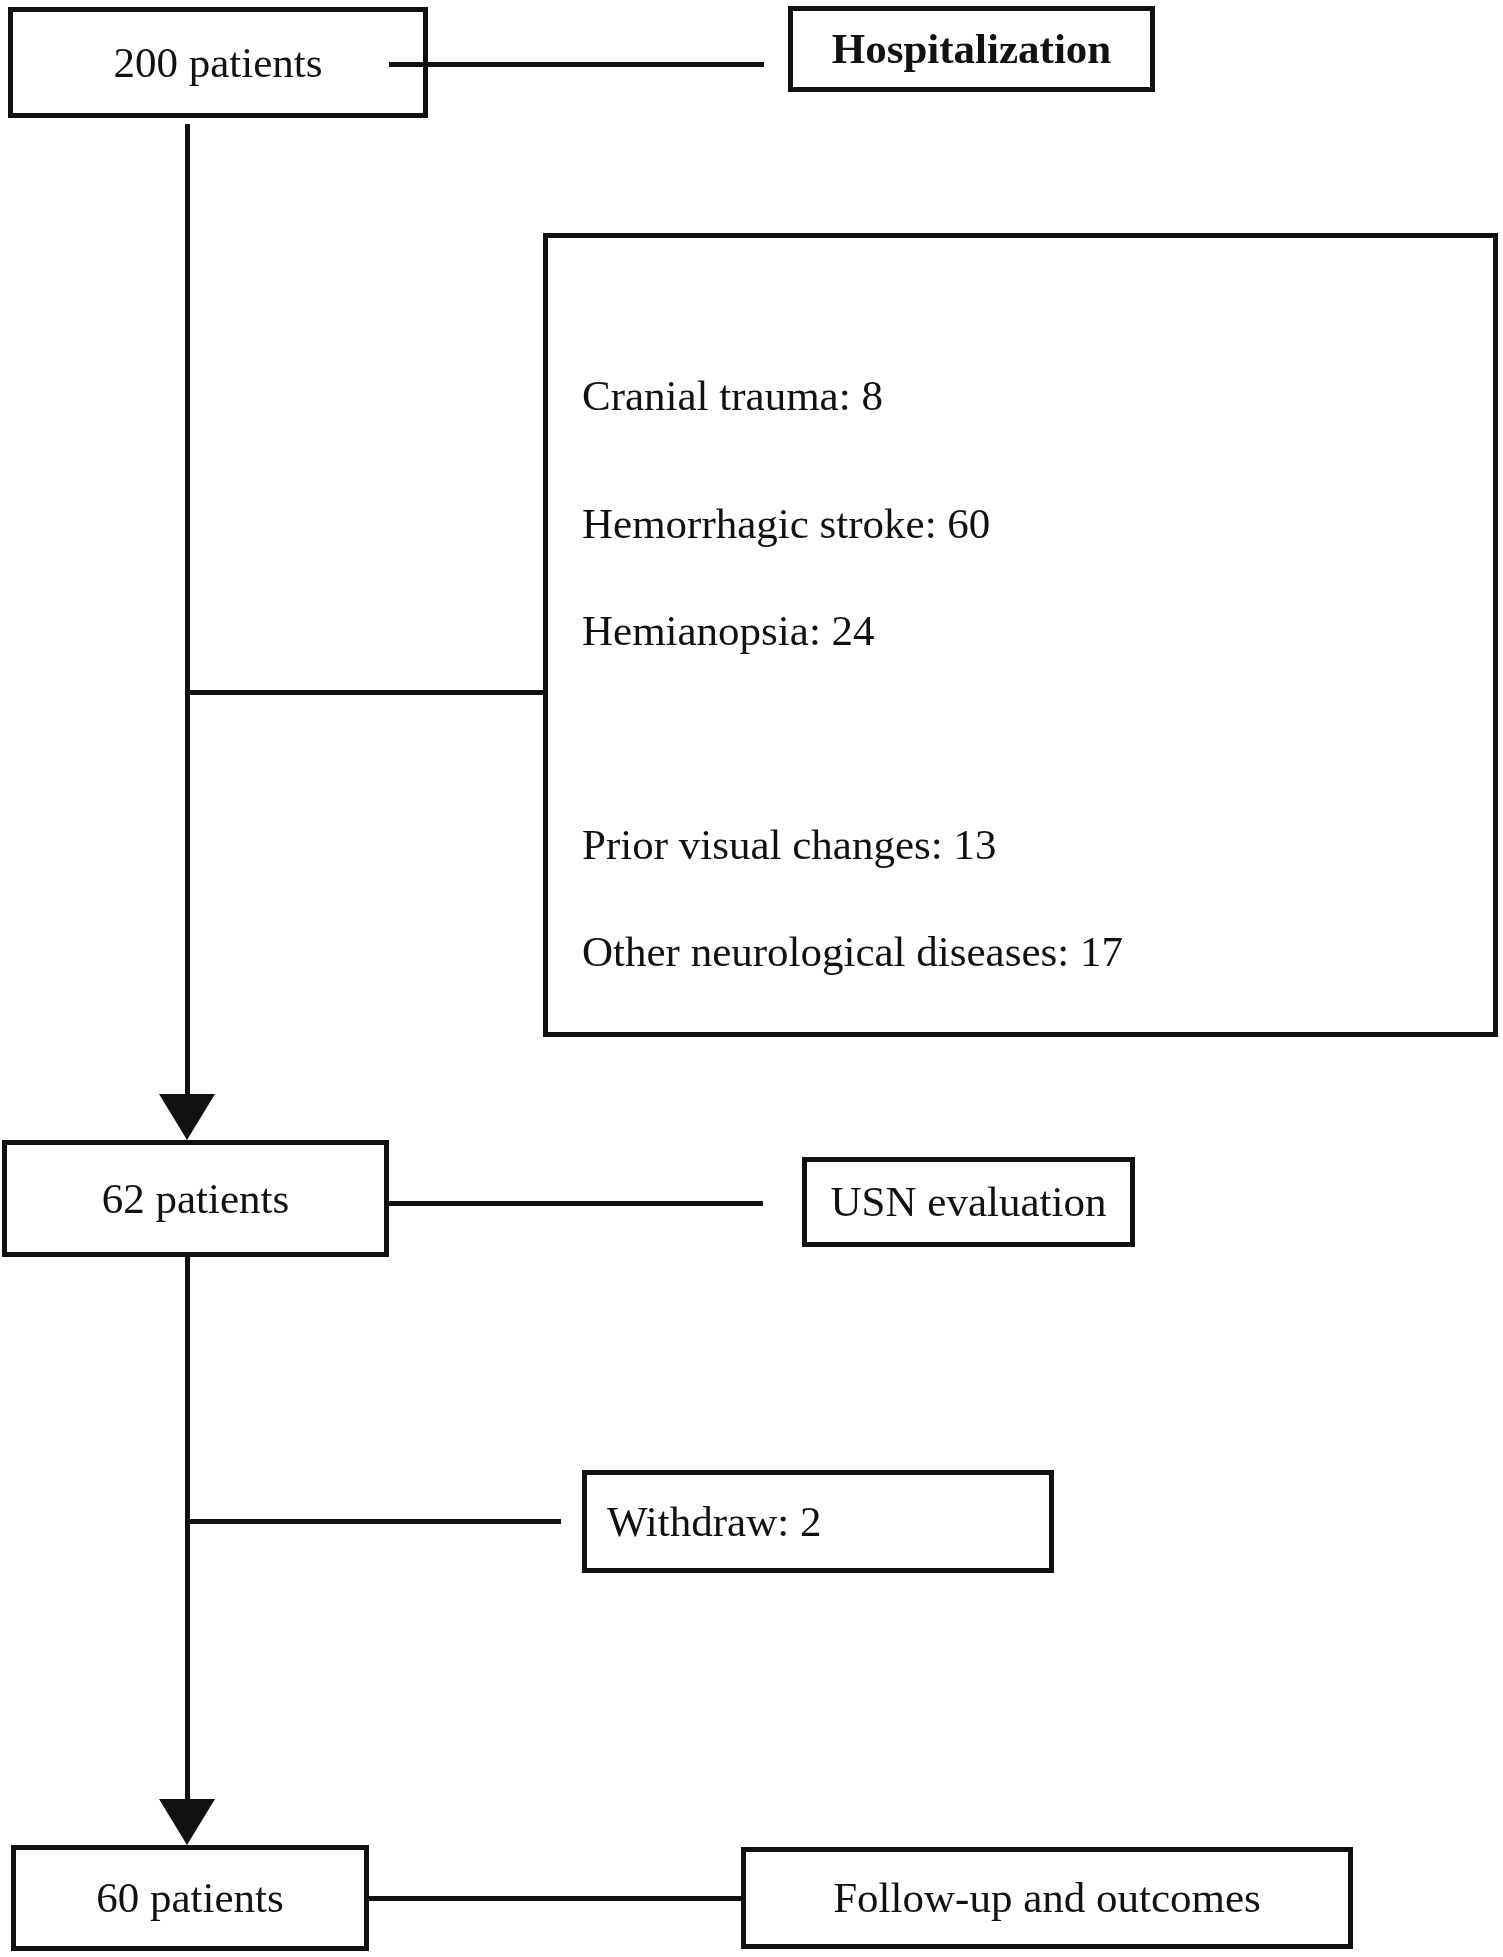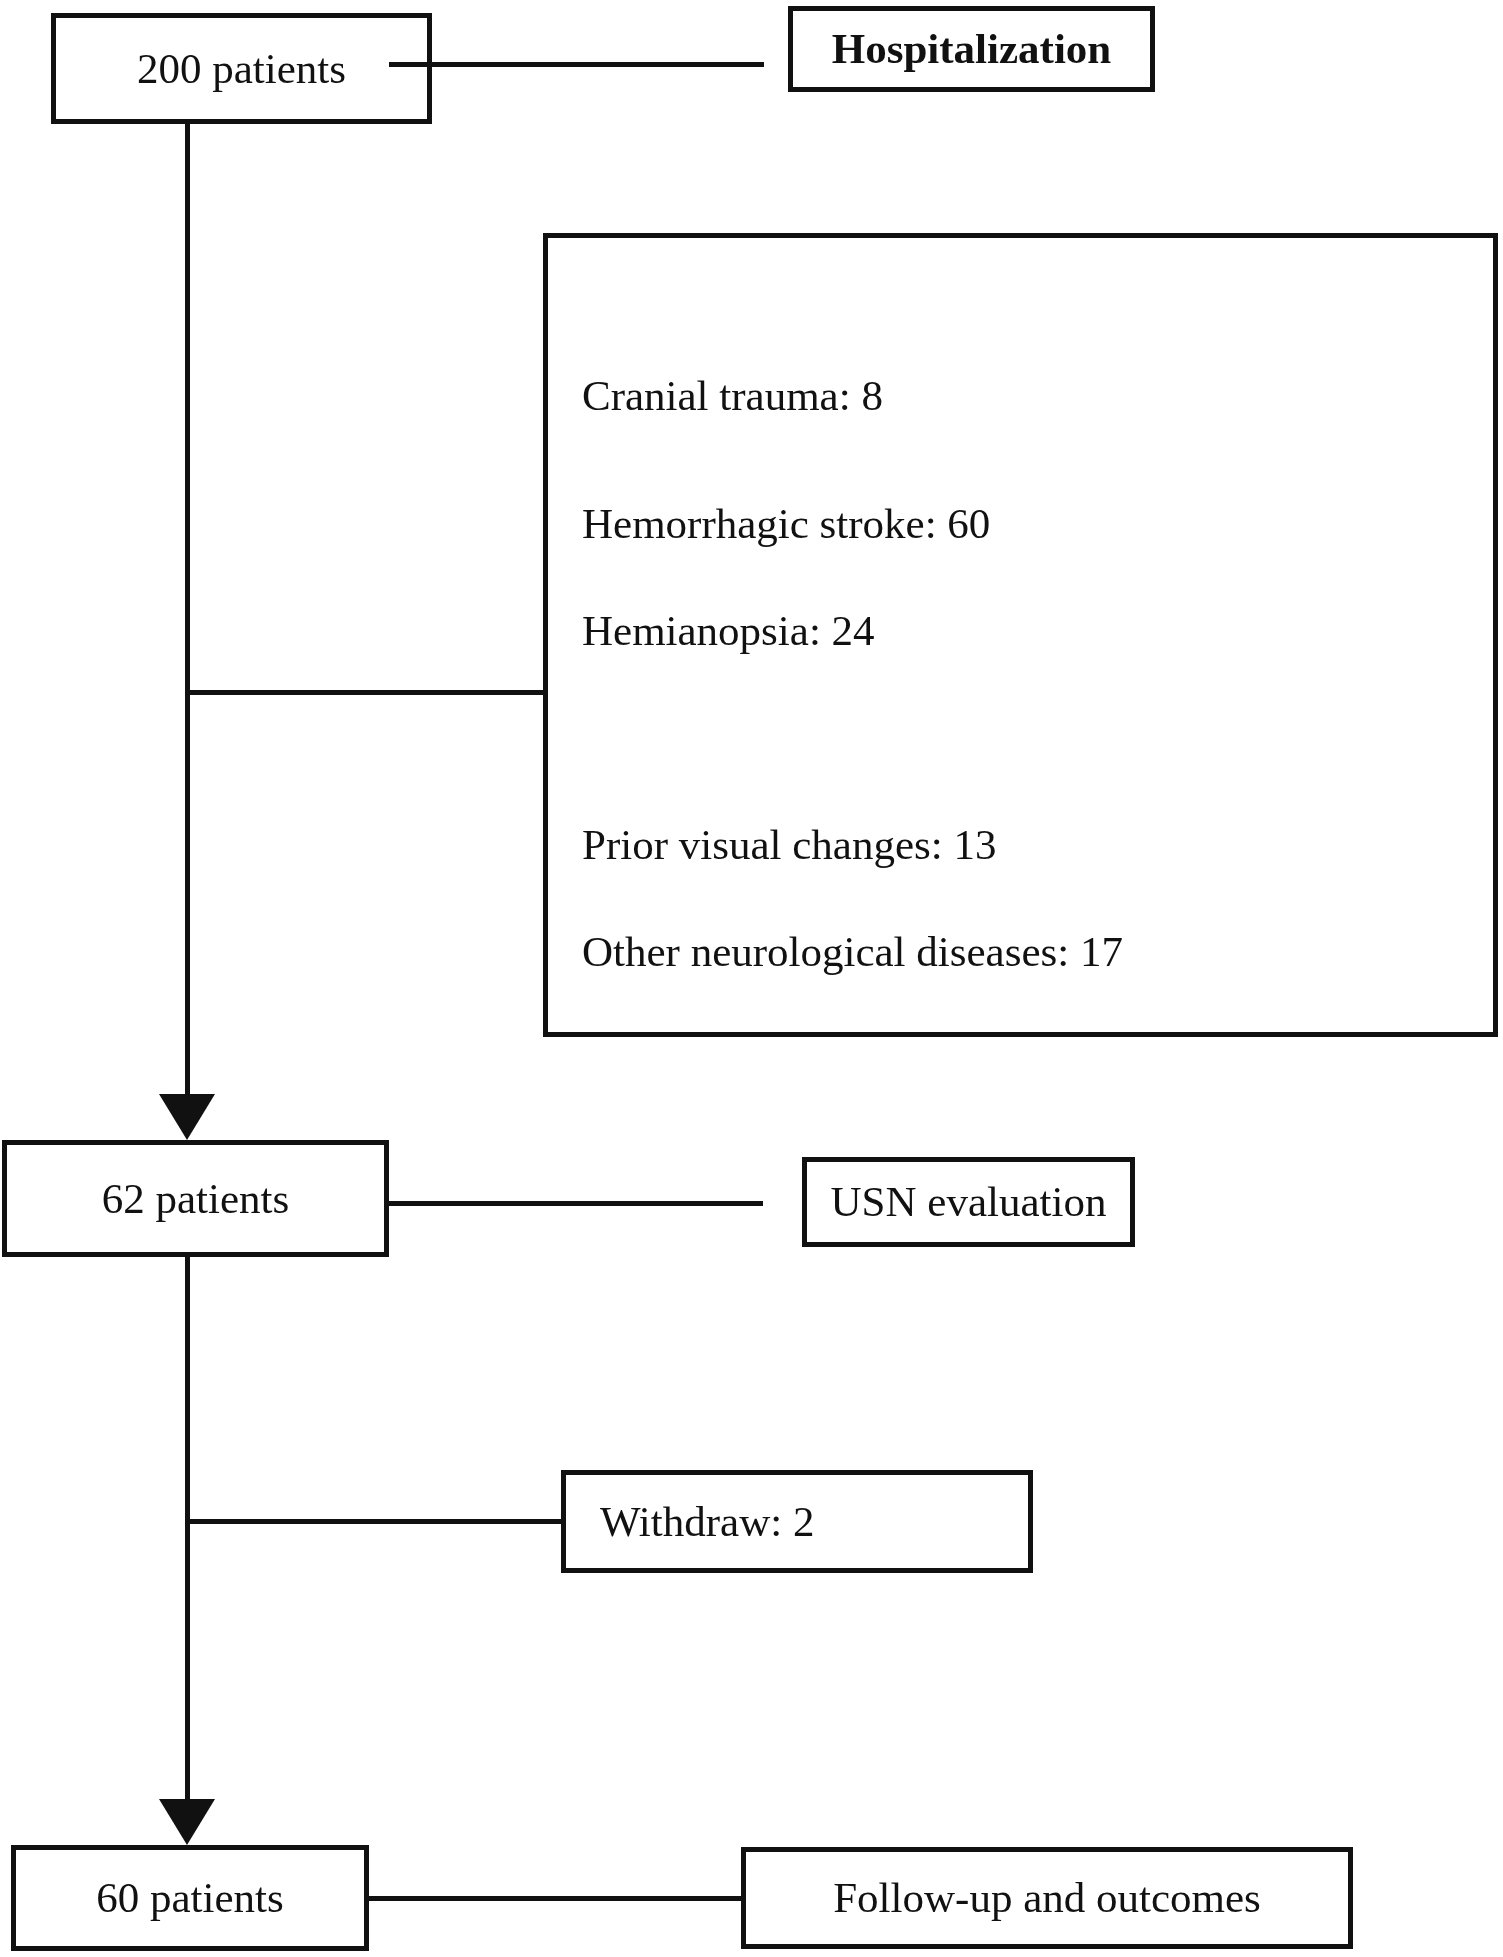--- a/index.html
+++ b/index.html
@@ -23,24 +23,25 @@
     background: #ffffff;
     display: flex;
     align-items: center;
     justify-content: center;
     font-size: 43px;
     line-height: 1.1;
     white-space: nowrap;
   }
   .node.align-left {
     justify-content: flex-start;
-    padding-left: 34px;
+    padding-left: 20px;
+    margin-left: 21px;
   }
   
-  .box-200      { left: 8px;   top: 13px;   width: 381px; height: 111px; margin-left: 43px; }
+  .box-200      { left: 8px;   top: 7px;   width: 420px; height: 111px; }
   .box-hosp     { left: 788px; top: 6px;    width: 367px; height: 86px; font-weight: bold; }
   .box-62       { left: 2px;   top: 1140px; width: 387px; height: 117px; }
   .box-usn      { left: 802px; top: 1157px; width: 333px; height: 90px;  }
   .box-withdraw { left: 561px; top: 1470px; width: 472px; height: 103px; }
   .box-60       { left: 11px;  top: 1845px; width: 358px; height: 106px; }
   .box-follow   { left: 741px; top: 1847px; width: 612px; height: 102px; }
   
   .box-excl {
     position: absolute;
     box-sizing: border-box;

